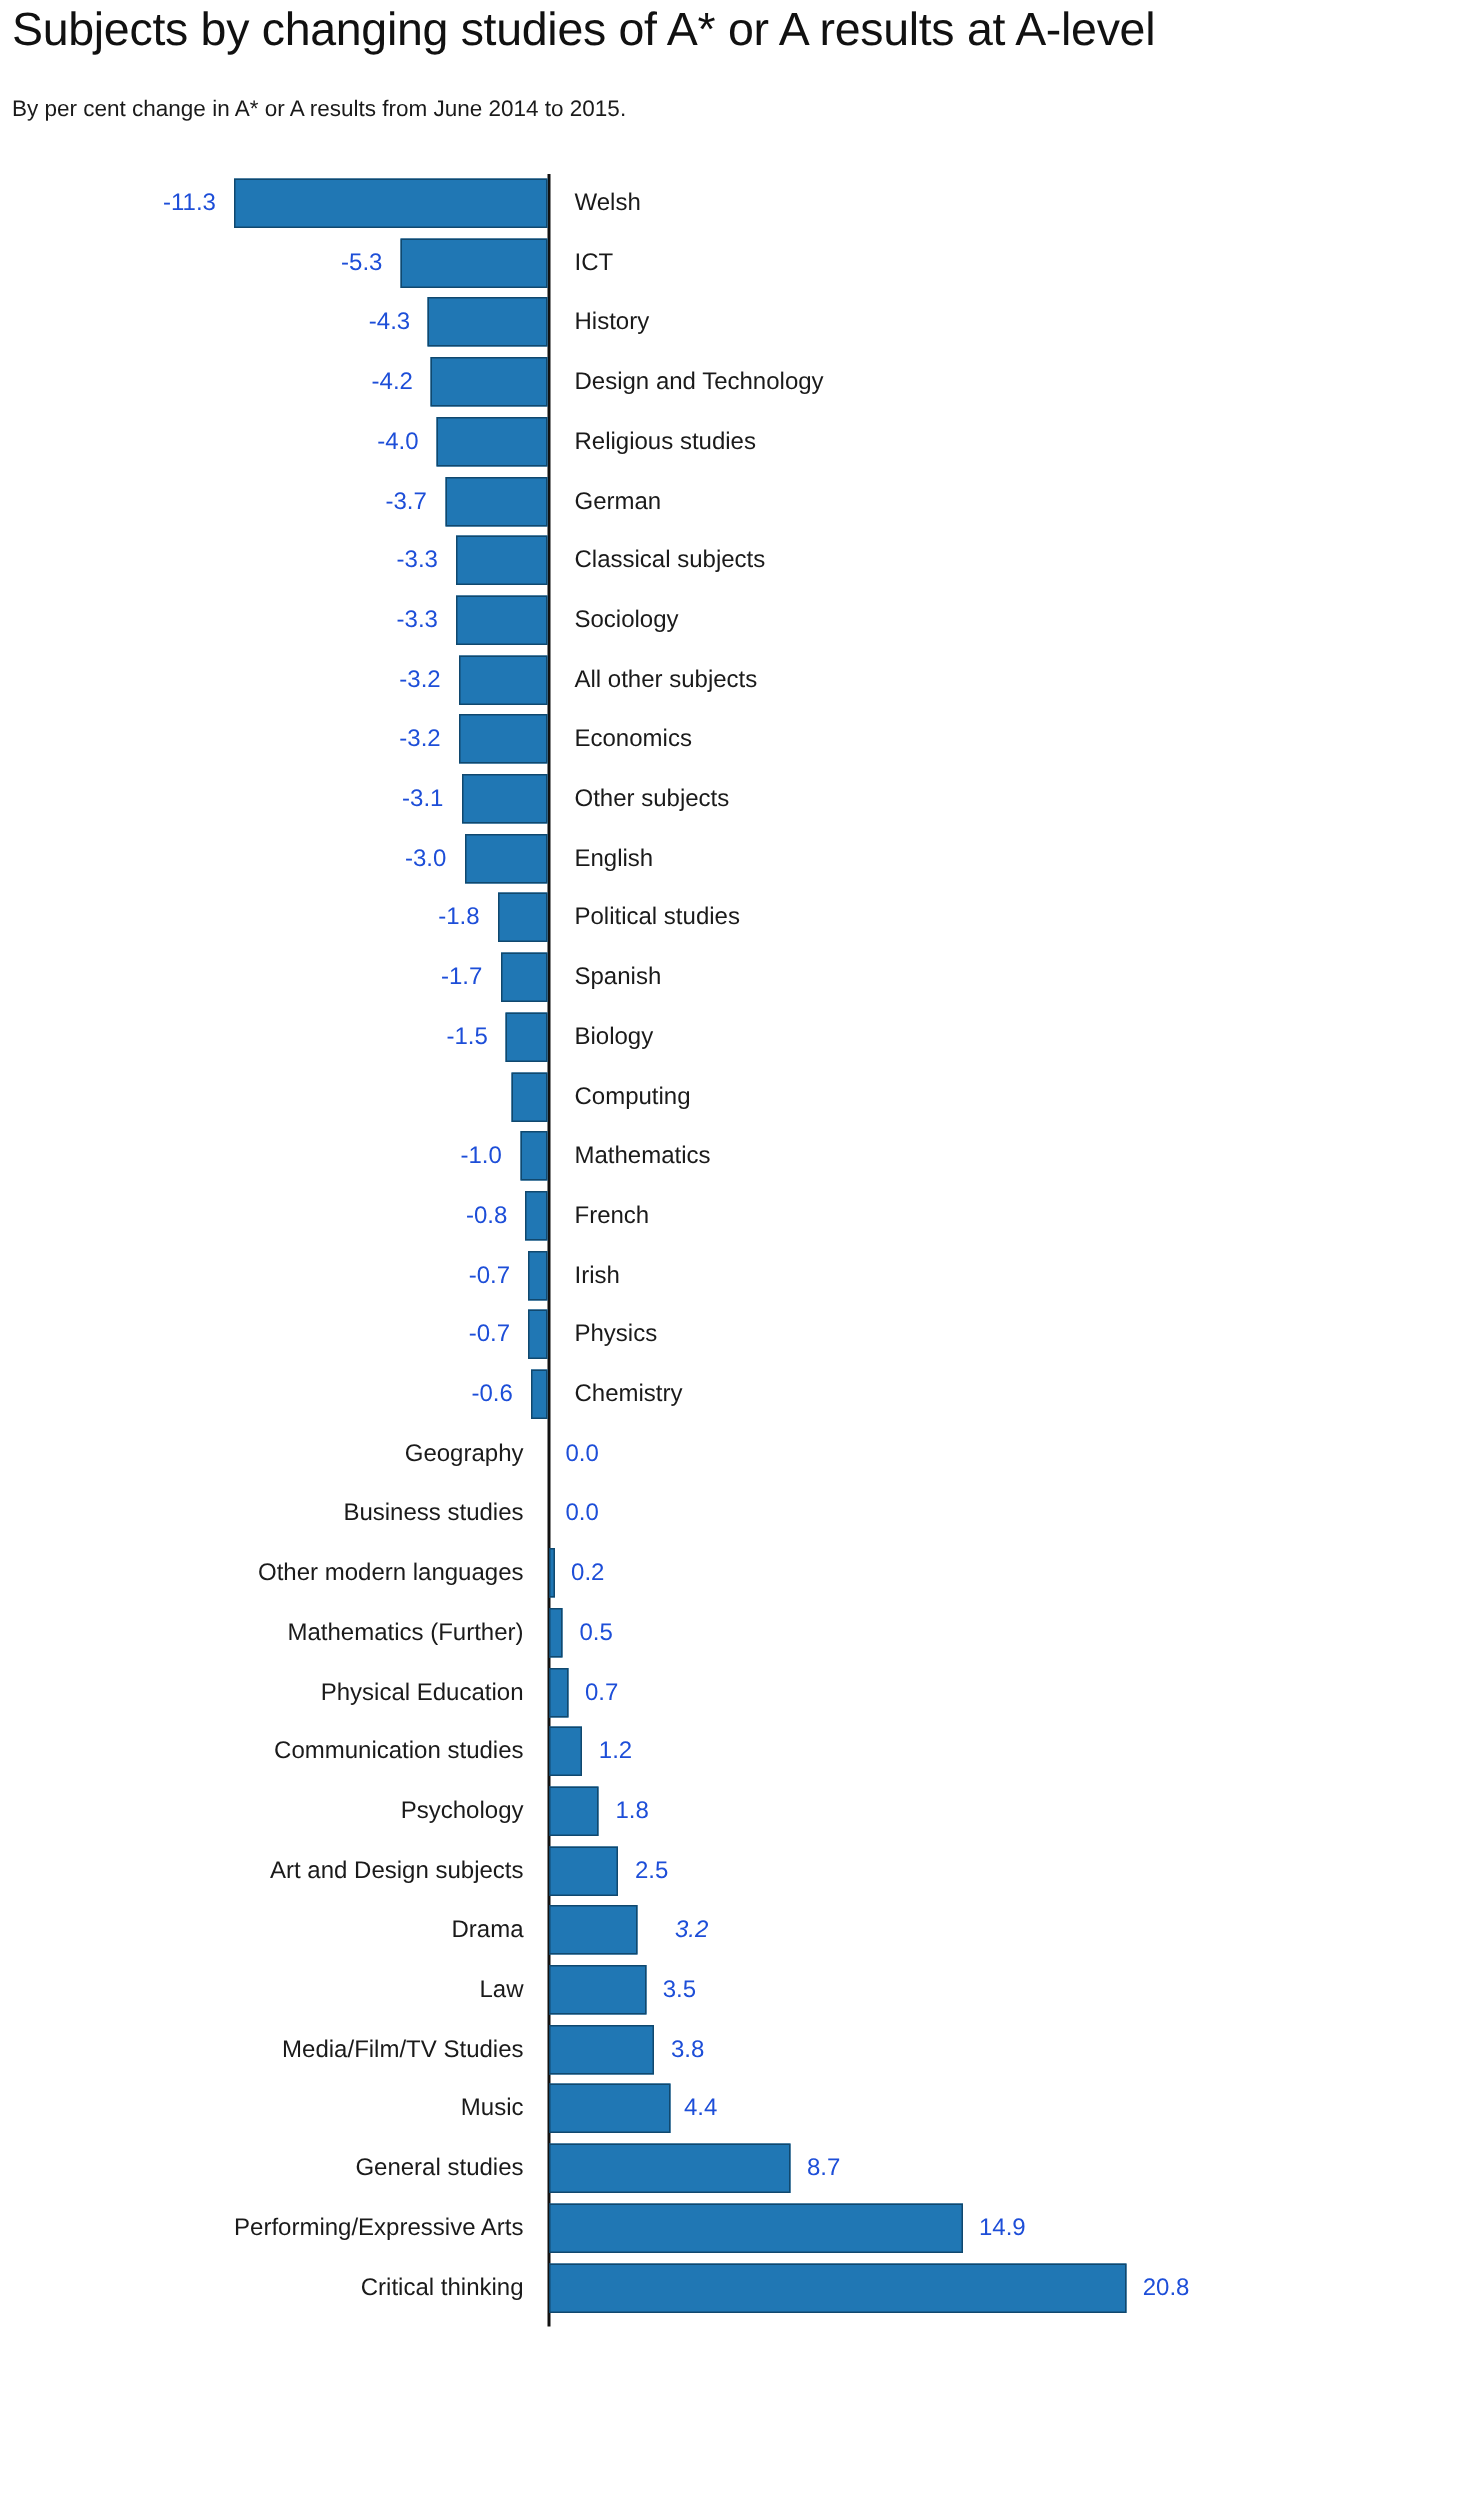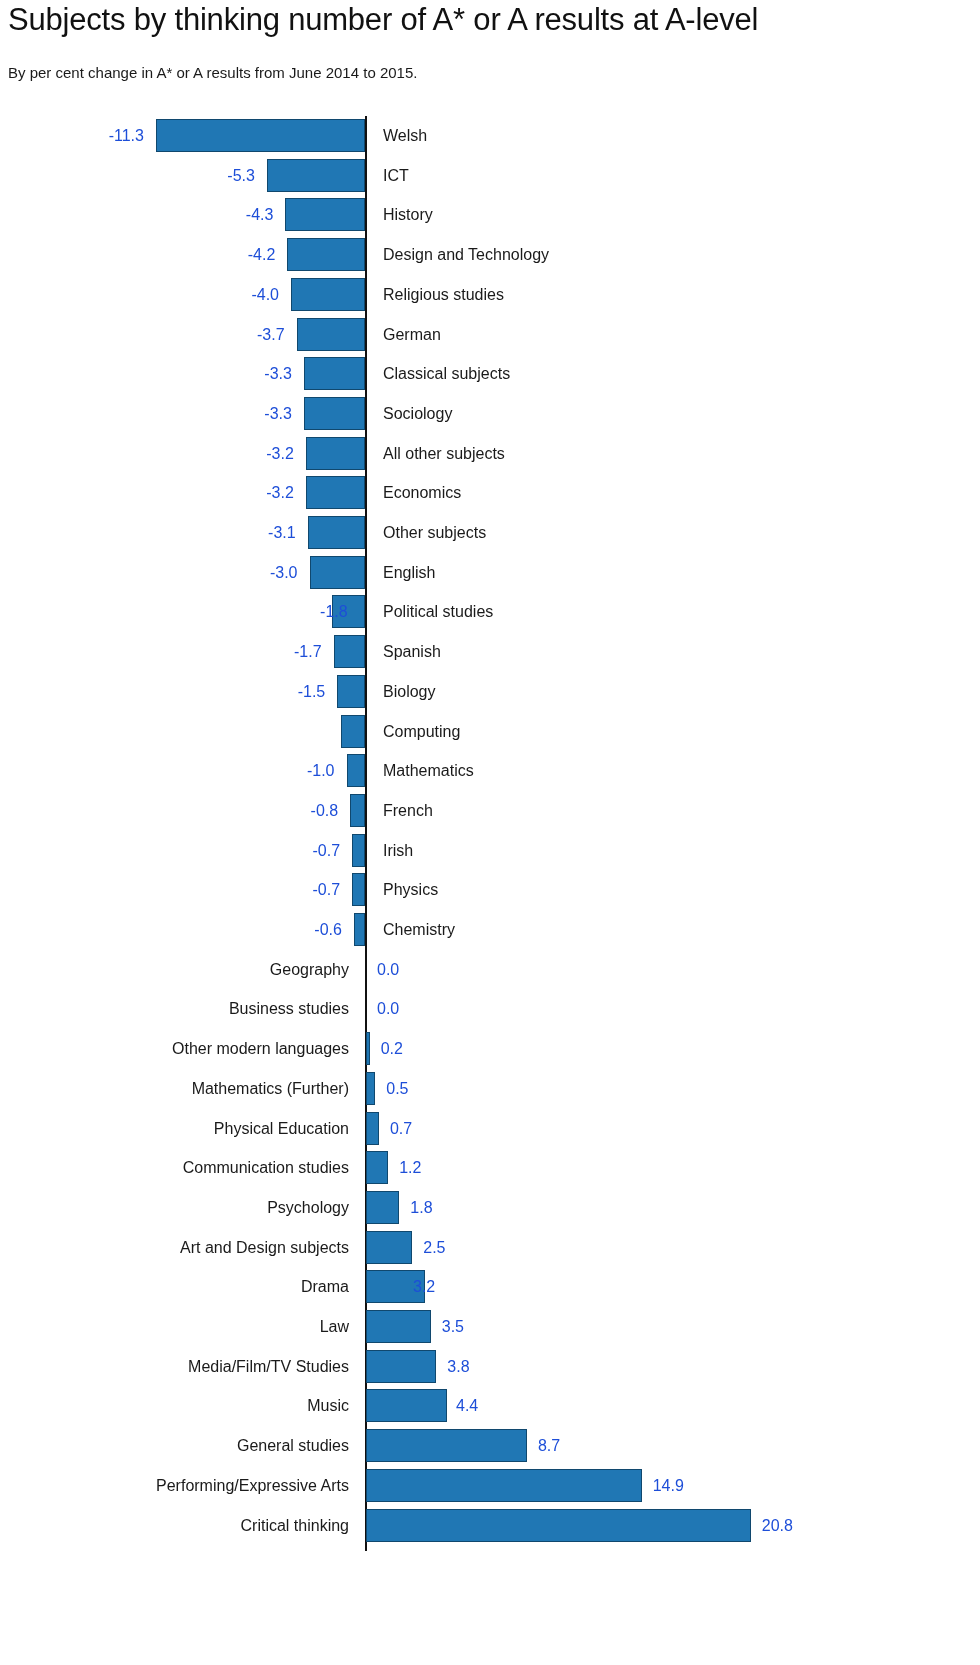--- a/index.html
+++ b/index.html
@@ -61,21 +61,21 @@
   .clabel.neg{left:383px;text-align:left;}
   
   .clabel.pos{right:625px;text-align:right;}
   .vlabel.pos{text-align:left;}
 </style>
 </head>
 <body>
 
 <div class="page">
 
-  <div class="title">Subjects by thinking number of A* or A results at A-level</div>
+  <div class="title">Subjects by changing studies of A* or A results at A-level</div>
   <div class="subtitle">By per cent change in A* or A results from June 2014 to 2015.</div>
 
   <div class="plot">
     <div class="axis-line"></div>
     <div id="rows">
         <div class="row" style="top: 3px;">
           <div class="bar" style="left: 155.95px; width: 209.05px;"></div>
           <div class="clabel neg">Welsh</div>
           <div class="vlabel neg" style="left: 0px; width: 143.95px;">-11.3</div>
         </div>
@@ -130,21 +130,21 @@
           <div class="vlabel neg" style="left: 0px; width: 295.65px;">-3.1</div>
         </div>
         <div class="row" style="top: 439.7px;">
           <div class="bar" style="left: 309.5px; width: 55.5px;"></div>
           <div class="clabel neg">English</div>
           <div class="vlabel neg" style="left: 0px; width: 297.5px;">-3.0</div>
         </div>
         <div class="row" style="top: 479.4px;">
           <div class="bar" style="left: 331.7px; width: 33.3px;"></div>
           <div class="clabel neg">Political studies</div>
-          <div class="vlabel neg" style="left: 0px; width: 319.7px; padding-left: 28px;">-1.8</div>
+          <div class="vlabel neg" style="left: 0px; width: 319.7px;">-1.8</div>
         </div>
         <div class="row" style="top: 519.1px;">
           <div class="bar" style="left: 333.55px; width: 31.45px;"></div>
           <div class="clabel neg">Spanish</div>
           <div class="vlabel neg" style="left: 0px; width: 321.55px;">-1.7</div>
         </div>
         <div class="row" style="top: 558.8px;">
           <div class="bar" style="left: 337.25px; width: 27.75px;"></div>
           <div class="clabel neg">Biology</div>
           <div class="vlabel neg" style="left: 0px; width: 325.25px;">-1.5</div>
@@ -212,21 +212,21 @@
           <div class="vlabel pos" style="left: 410.3px;">1.8</div>
         </div>
         <div class="row" style="top: 1114.6px;">
           <div class="bar" style="left: 366px; width: 46.25px;"></div>
           <div class="clabel pos" style="left: 0px; width: 349px; text-align: right; right: auto;">Art and Design subjects</div>
           <div class="vlabel pos" style="left: 423.25px;">2.5</div>
         </div>
         <div class="row" style="top: 1154.3px;">
           <div class="bar" style="left: 366px; width: 59.2px;"></div>
           <div class="clabel pos" style="left: 0px; width: 349px; text-align: right; right: auto;">Drama</div>
-          <div class="vlabel pos" style="left: 413px;">3.2</div>
+          <div class="vlabel pos" style="left: 450px; font-style: italic;">3.2</div>
         </div>
         <div class="row" style="top: 1194px;">
           <div class="bar" style="left: 366px; width: 64.75px;"></div>
           <div class="clabel pos" style="left: 0px; width: 349px; text-align: right; right: auto;">Law</div>
           <div class="vlabel pos" style="left: 441.75px;">3.5</div>
         </div>
         <div class="row" style="top: 1233.7px;">
           <div class="bar" style="left: 366px; width: 70.3px;"></div>
           <div class="clabel pos" style="left: 0px; width: 349px; text-align: right; right: auto;">Media/Film/TV Studies</div>
           <div class="vlabel pos" style="left: 447.3px;">3.8</div>

